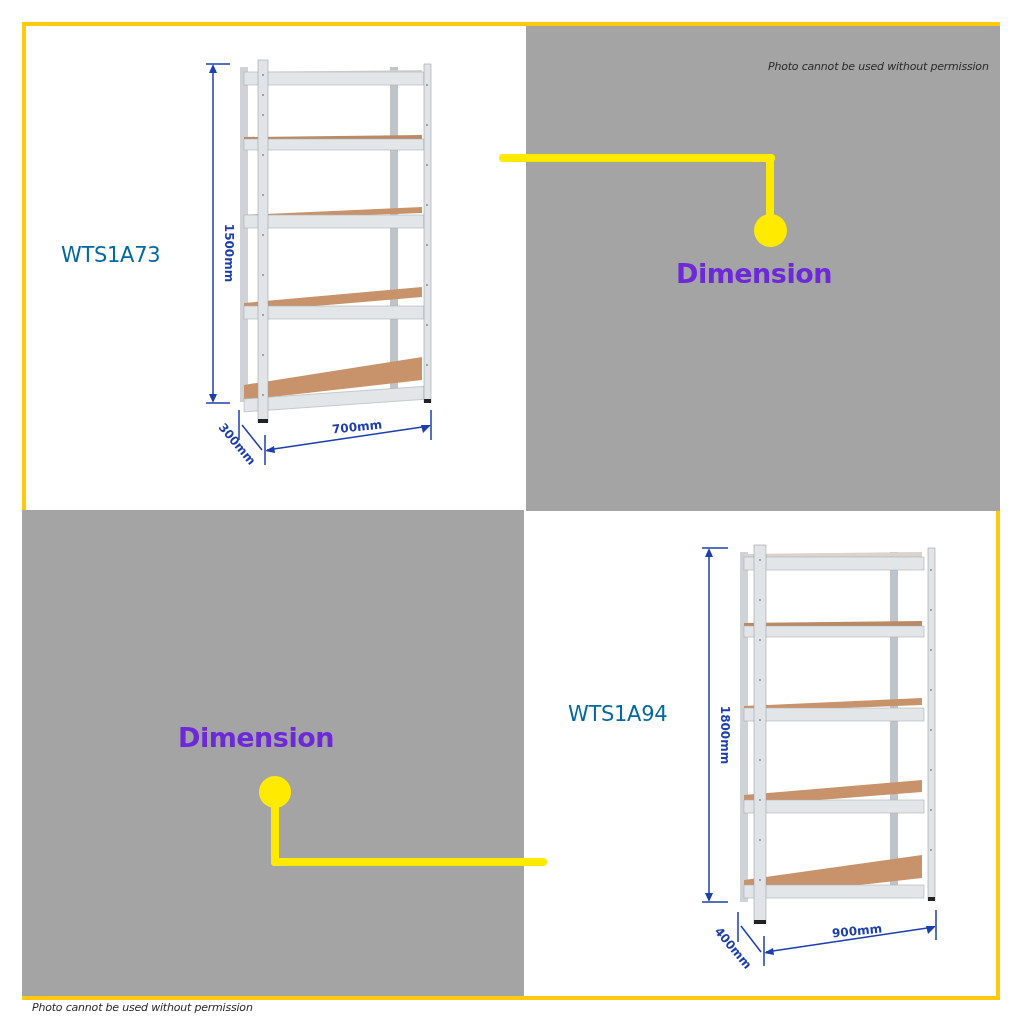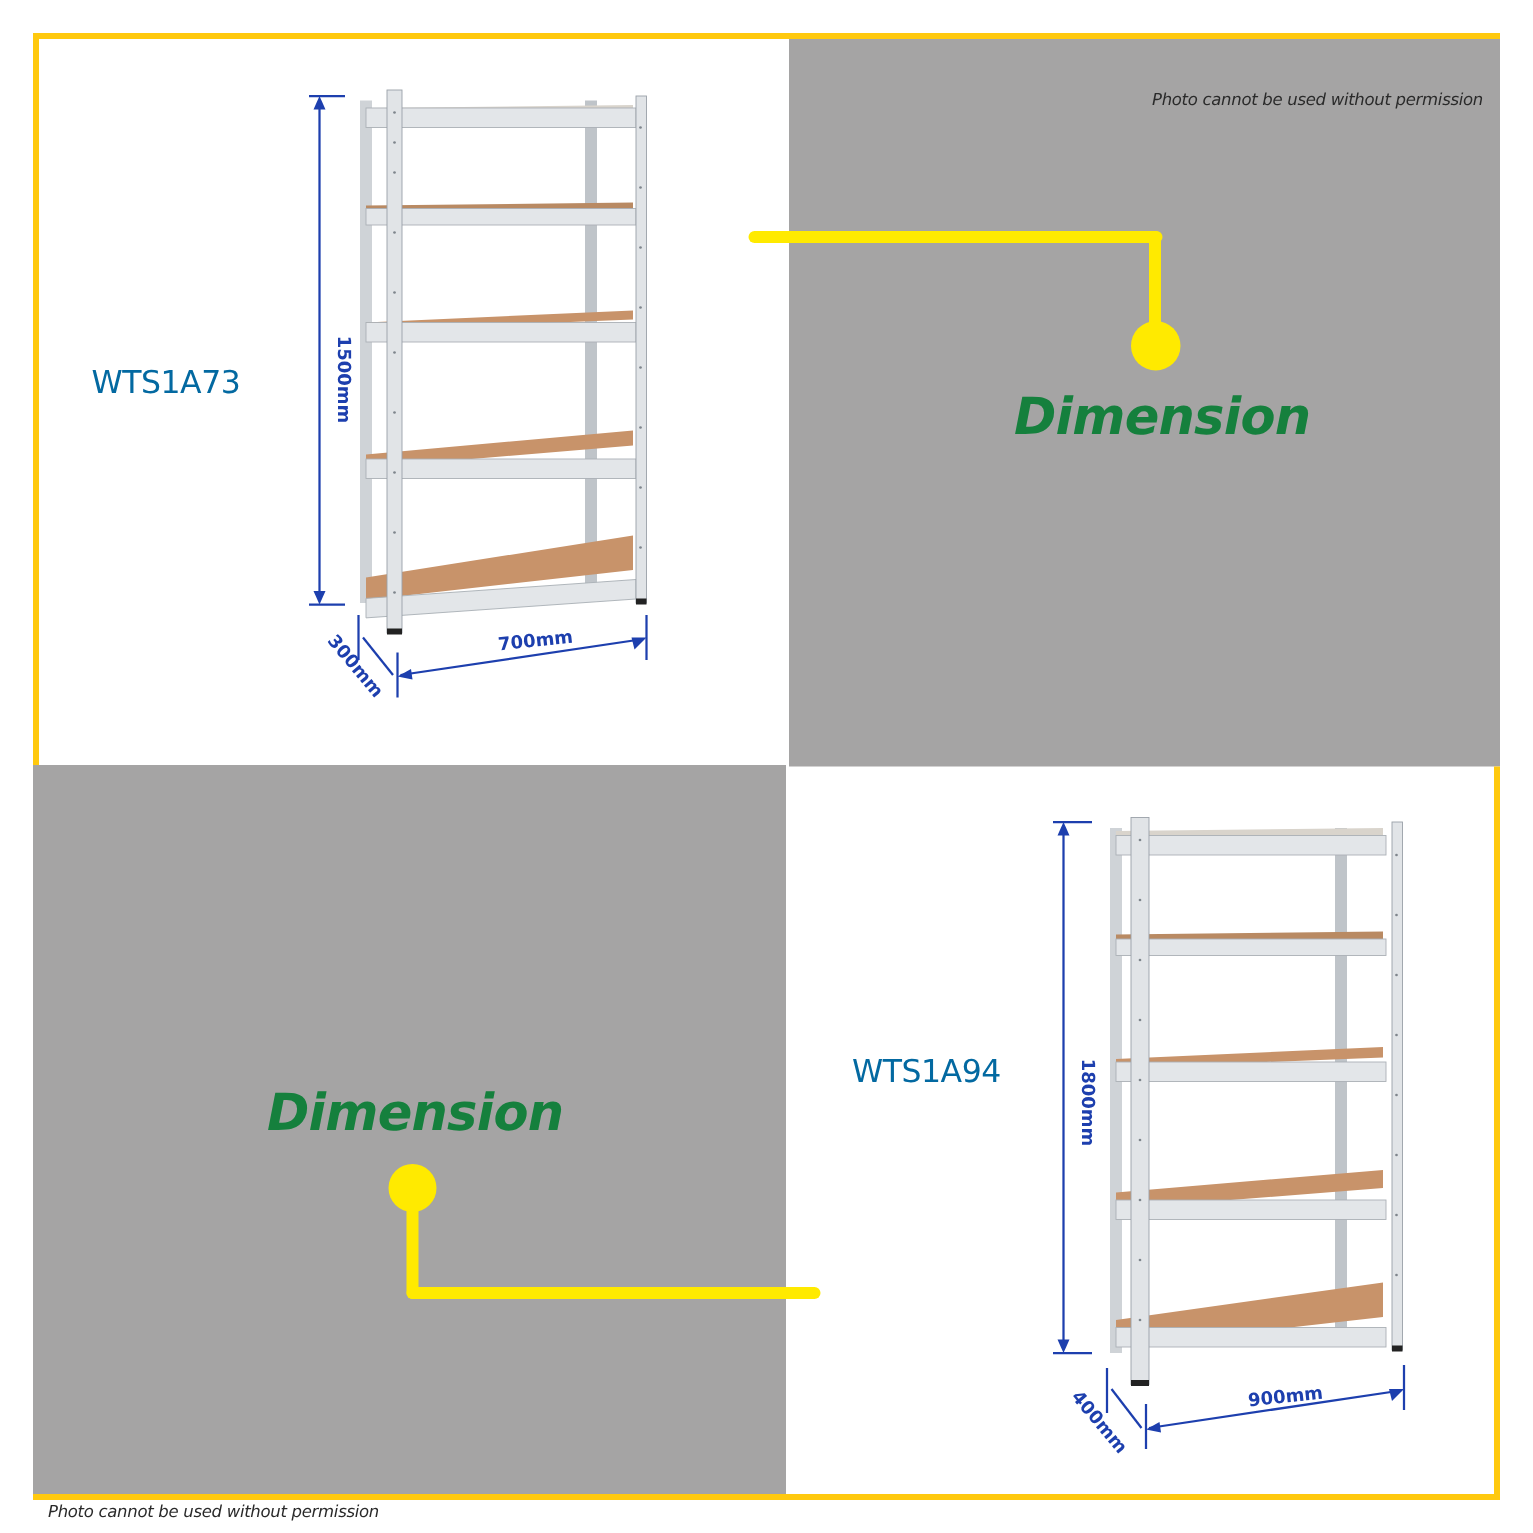--- a/index.html
+++ b/index.html
@@ -14,22 +14,22 @@
   .panel-gray { position: absolute; background: #a5a4a4; }
 
   .watermark {
     position: absolute; font-style: italic; font-size: 11px; color: #2a2a2a;
     letter-spacing: -0.2px; white-space: nowrap;
     font-family: "DejaVu Sans", sans-serif;
     margin-top: 24px;
   }
 
   .dimension-title {
-    position: absolute; color: #15803d; font-weight: bold; font-size: 34px;
-    font-family: "DejaVu Sans", sans-serif; letter-spacing: -0.5px; white-space: nowrap; font-style: italic;
+    position: absolute; color: #6d28d9; font-weight: bold; font-size: 27px;
+    font-family: "DejaVu Sans", sans-serif; letter-spacing: -0.5px; white-space: nowrap;
   }
 
   .connector { position: absolute; background: #ffea00; border-radius: 4px; }
   .connector-dot { position: absolute; background: #ffea00; border-radius: 50%; }
 
   .model-label {
     position: absolute; color: #0369a1; font-weight: normal; font-size: 21px;
     font-family: "DejaVu Sans", sans-serif; letter-spacing: -0.3px; white-space: nowrap;
   }
 

